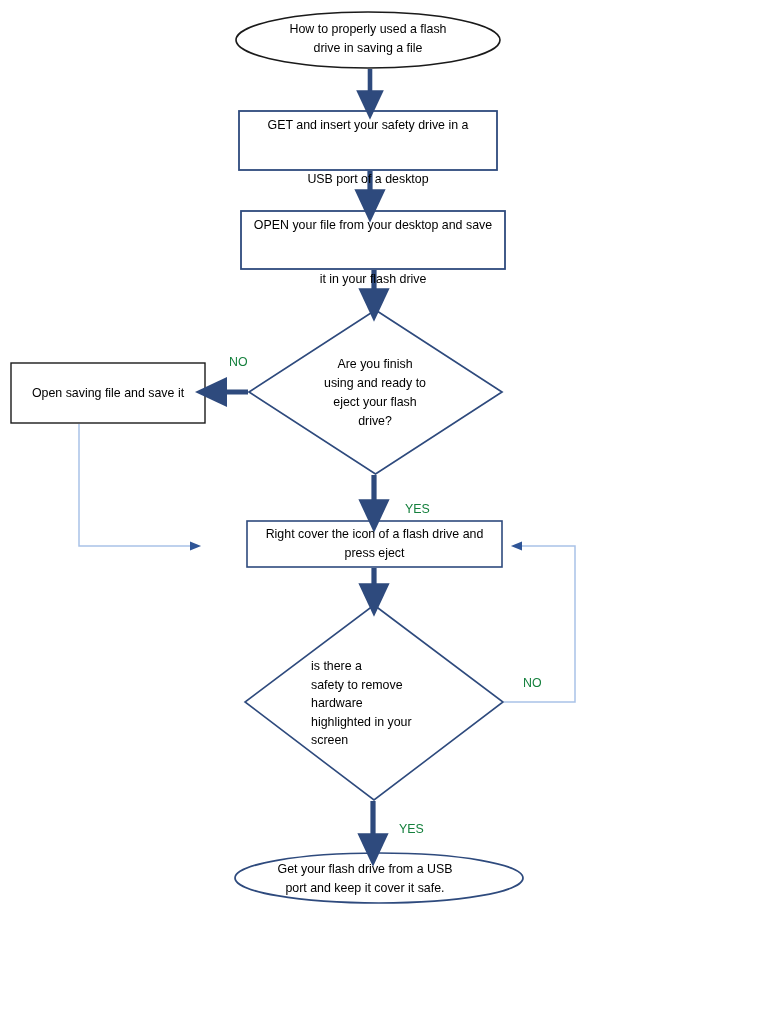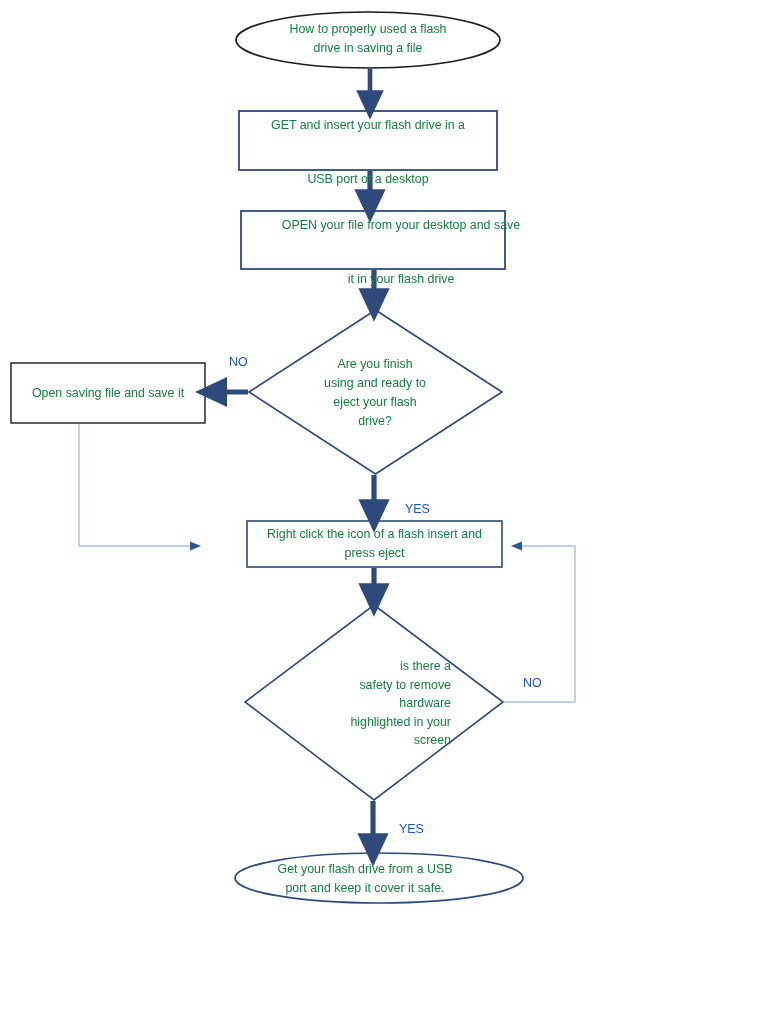--- a/index.html
+++ b/index.html
@@ -24,34 +24,34 @@
     left: 0;
     top: 0;
     width: 768px;
     height: 1024px;
   }
   .node-text {
     position: absolute;
     font-family: "Liberation Sans", sans-serif;
     font-size: 12.4px;
     line-height: 19px;
-    color: #15803d;
+    color: #000000;
     text-align: center;
     white-space: pre-line;
     pointer-events: none;
   }
   .node-text.left {
-    text-align: right;
+    text-align: left;
   }
   .edge-label {
     position: absolute;
     font-family: "Liberation Sans", sans-serif;
     font-size: 12.4px;
     line-height: 14px;
-    color: #1d4ed8;
+    color: #15803d;
     white-space: nowrap;
   }
 </style>
 </head>
 <body>
 
 <div id="canvas">
 
   <svg id="flow-svg" viewBox="0 0 768 1024" xmlns="http://www.w3.org/2000/svg">
     <defs>
@@ -97,36 +97,36 @@
     <line x1="374" y1="568" x2="374" y2="600" stroke="#2e4a7d" stroke-width="5.2" marker-end="url(#arrow-navy)"></line>
 
     <path d="M504,702 L575,702 L575,546 L516,546" fill="none" stroke="#a9c2e8" stroke-width="1.5" marker-end="url(#arrow-lightblue)"></path>
 
     <line x1="373" y1="801" x2="373" y2="850" stroke="#2e4a7d" stroke-width="5.2" marker-end="url(#arrow-navy)"></line>
   </svg>
 
   <div class="node-text" style="left:256px; top:20px; width:224px;">How to properly used a flash
 drive in saving a file</div>
 
-  <div class="node-text" style="left:241px; top:112px; width:254px; line-height:27px; font-size:12.4px;">GET and insert your flash drive in a
+  <div class="node-text" style="left:241px; top:112px; width:254px; line-height:27px; font-size:12.4px;">GET and insert your safety drive in a
 
 USB port of a desktop</div>
 
-  <div class="node-text" style="left:243px; top:212px; width:260px; line-height:27px; font-size:12.4px;padding-left:28px;">OPEN your file from your desktop and save
+  <div class="node-text" style="left:243px; top:212px; width:260px; line-height:27px; font-size:12.4px;">OPEN your file from your desktop and save
 
 it in your flash drive</div>
 
   <div class="node-text" style="left:311px; top:355px; width:128px; line-height:19px;">Are you finish
 using and ready to
 eject your flash
 drive?</div>
 
   <div class="node-text" style="left:16px; top:384px; width:184px;">Open saving file and save it</div>
 
-  <div class="node-text" style="left:250px; top:525px; width:249px; line-height:18.6px;">Right click the icon of a flash insert and
+  <div class="node-text" style="left:250px; top:525px; width:249px; line-height:18.6px;">Right cover the icon of a flash drive and
 press eject</div>
 
   <div class="node-text left" style="left:311px; top:657px; width:140px; line-height:18.6px;">is there a
 safety to remove
 hardware
 highlighted in your
 screen</div>
 
   <div class="node-text" style="left:248px; top:860px; width:234px;">Get your flash drive from a USB
 port and keep it cover it safe.</div>

